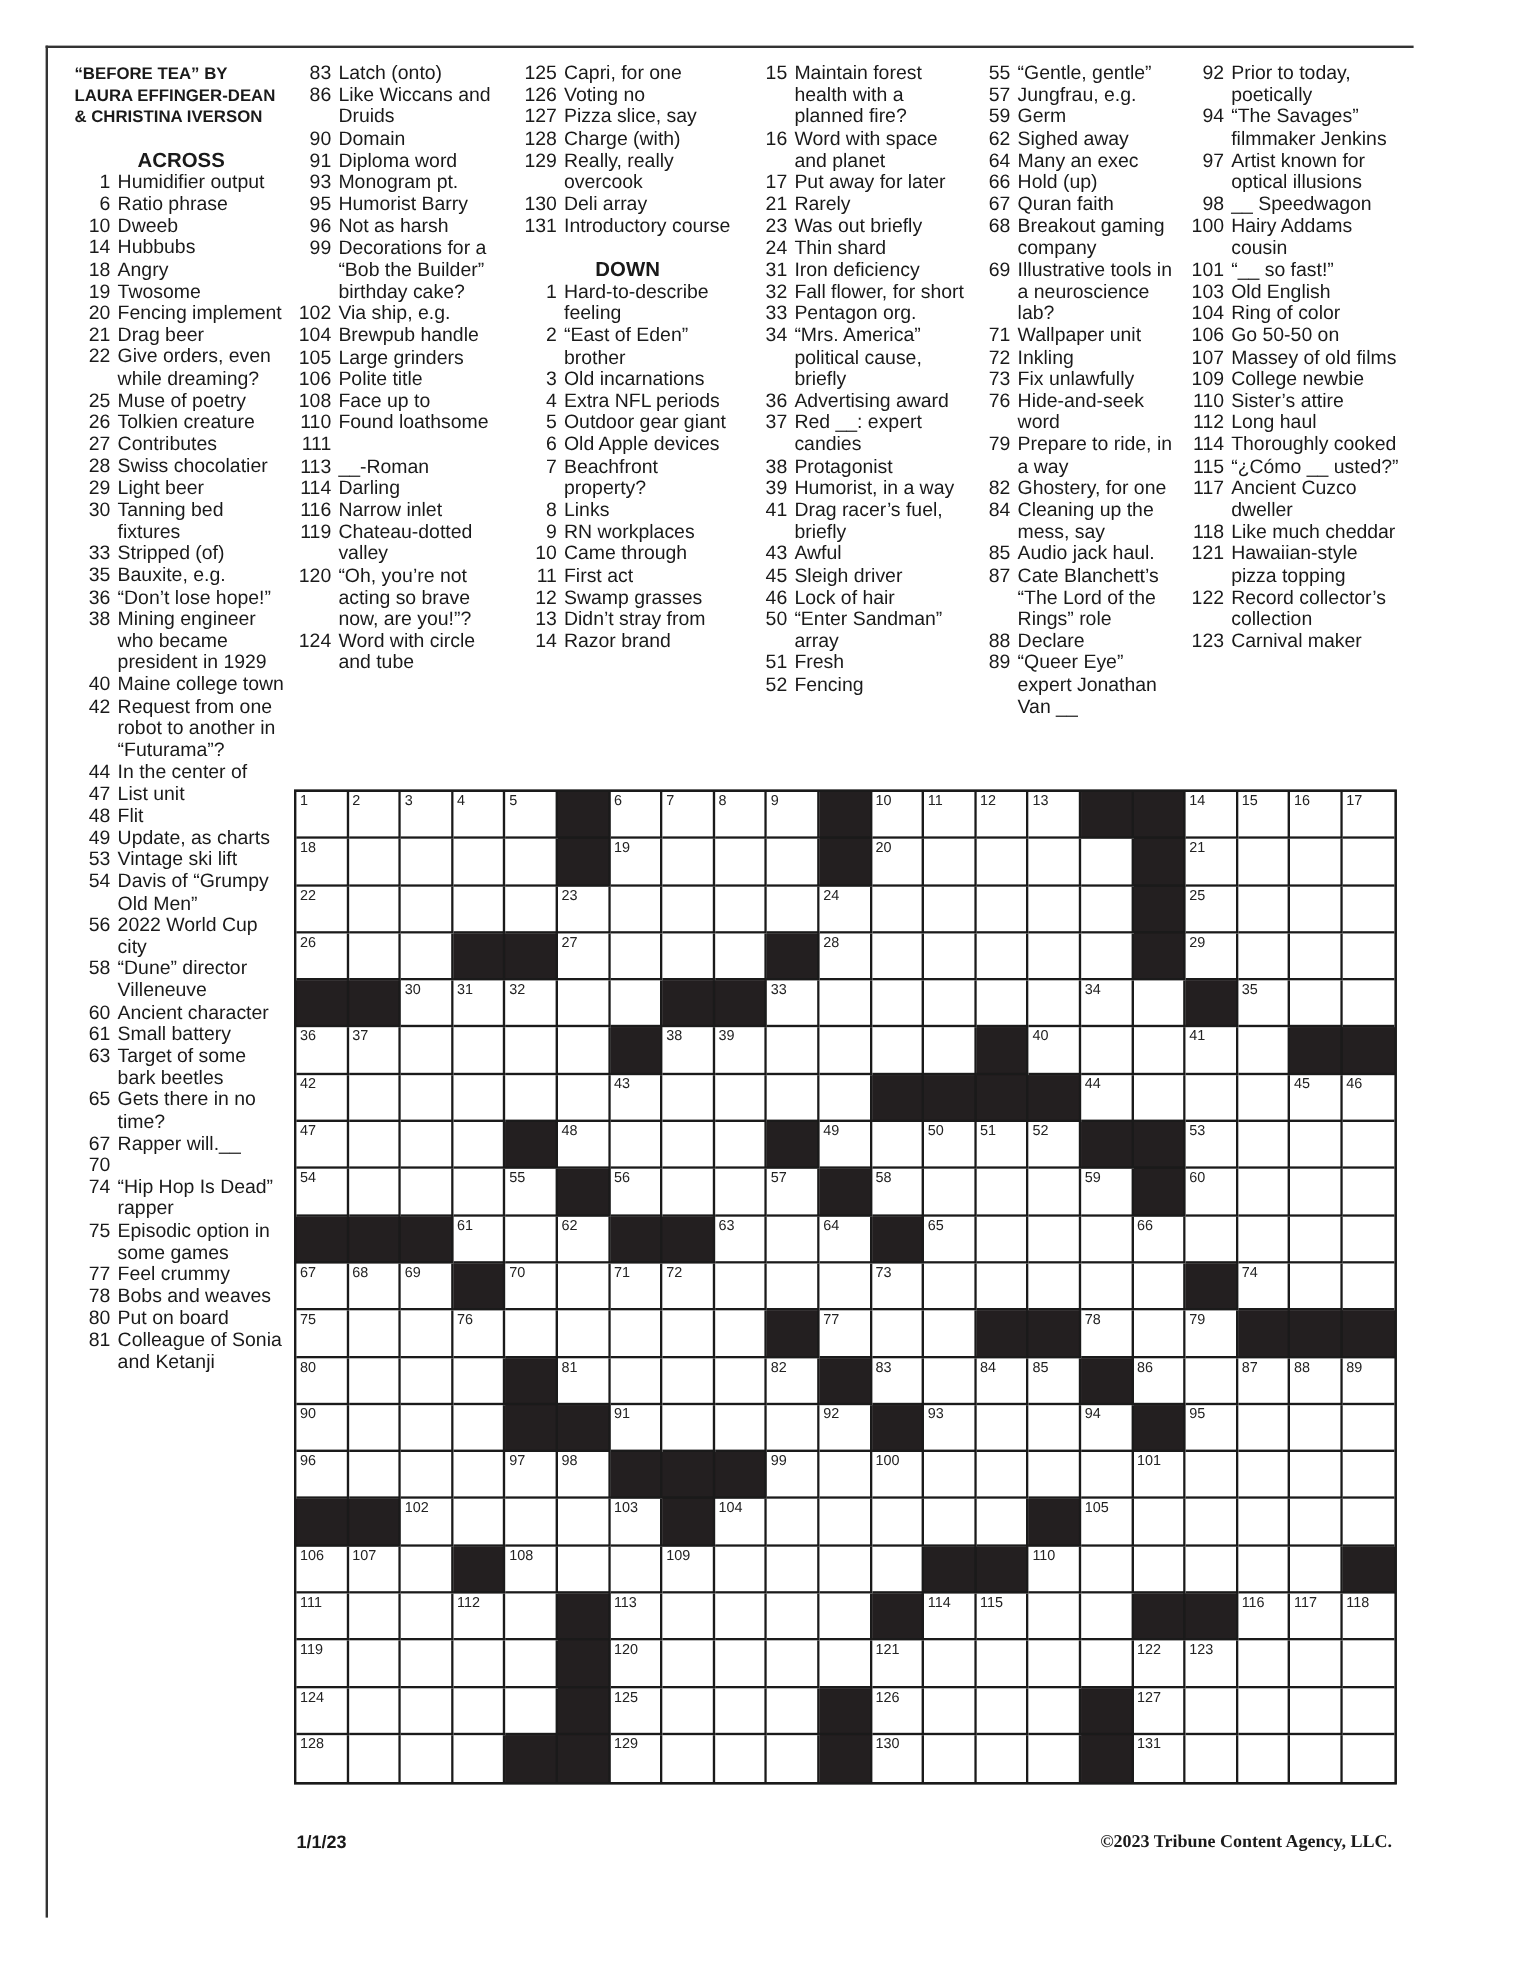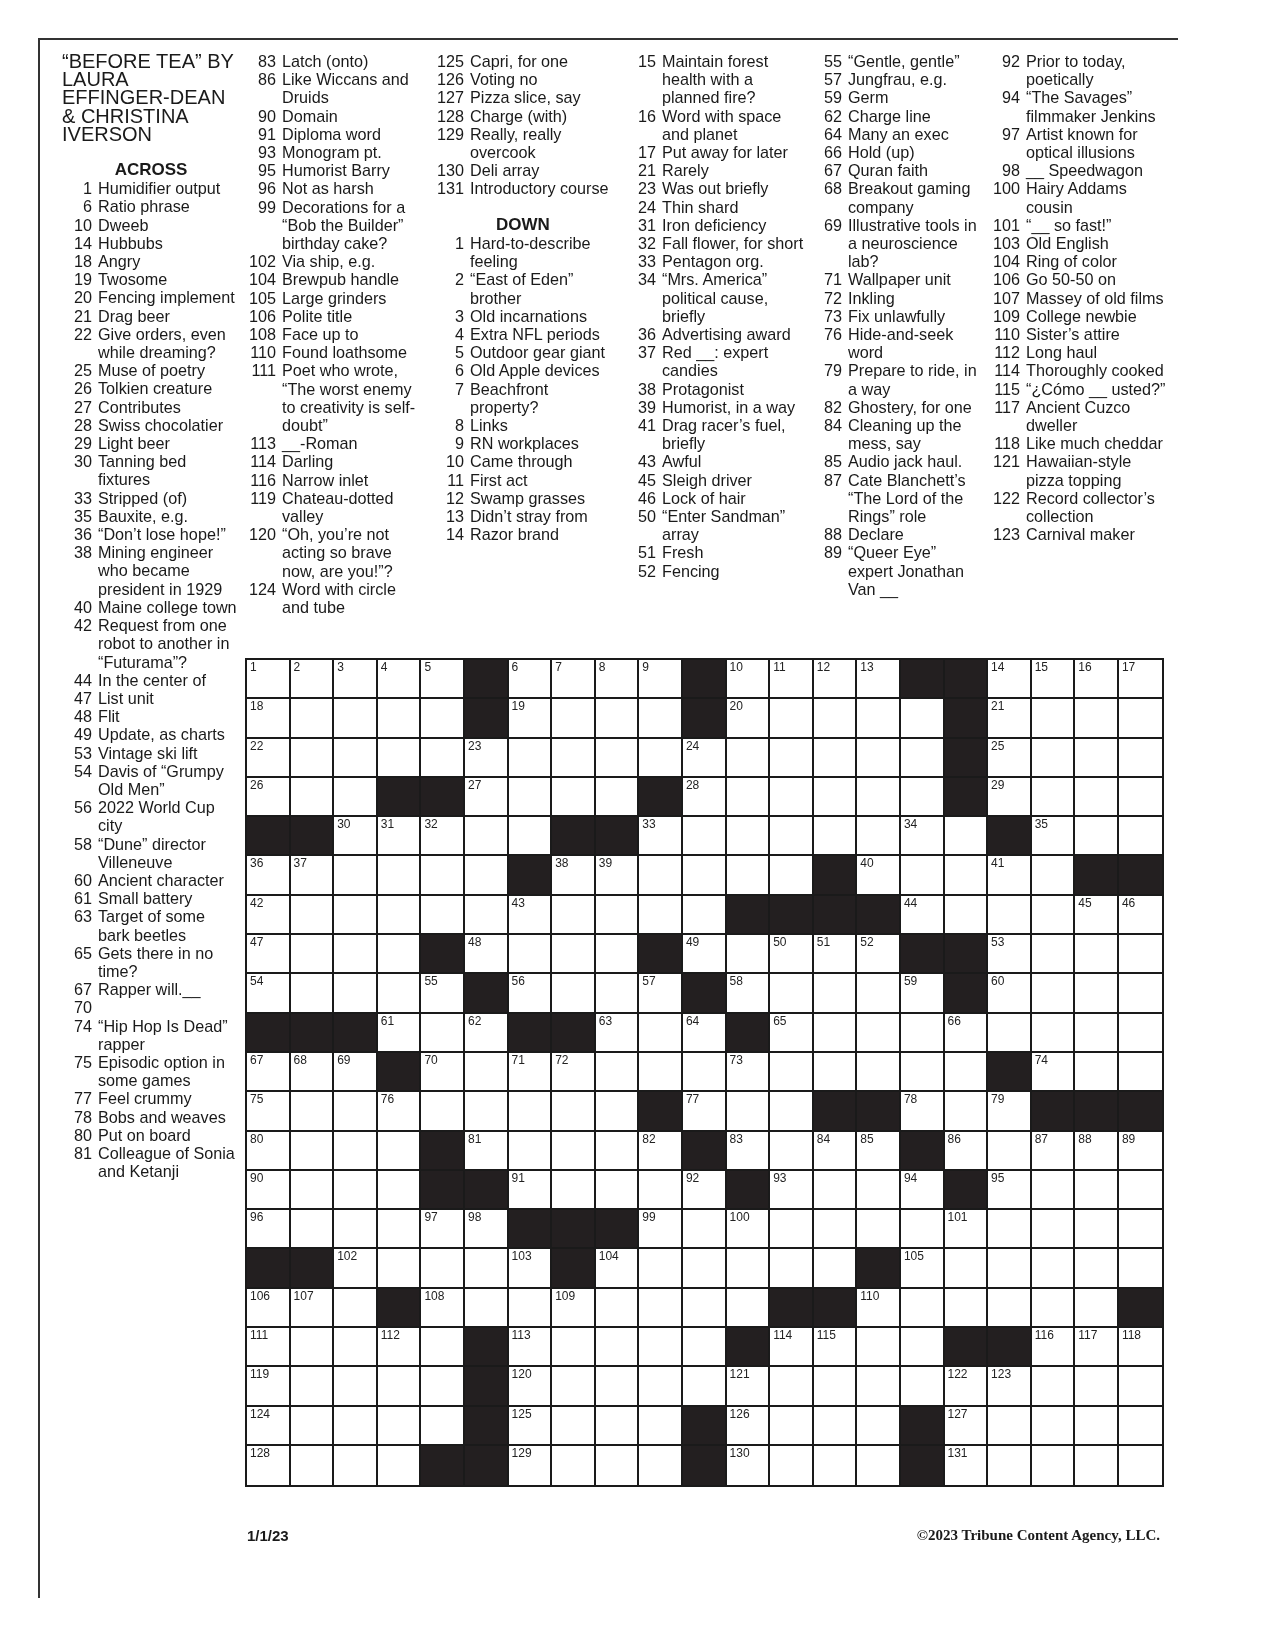--- a/index.html
+++ b/index.html
@@ -1,20 +1,20 @@
 <!DOCTYPE html>
 <html><head>
 <meta charset="utf-8">
 <style>
   html, body { margin: 0; padding: 0; background: #ffffff; }
   body { width: 1265px; height: 1638px; position: relative; overflow: hidden; font-family: "Liberation Sans", sans-serif; color: #1a1a1a; }
   .frame-top { position: absolute; left: 38px; top: 38px; width: 1140px; height: 2px; background: #333; }
   .frame-left { position: absolute; left: 38px; top: 38px; width: 2px; height: 1560px; background: #333; }
   .col { position: absolute; top: 52px; font-size: 16.2px; line-height: 18.2px; }
-  .title { font-weight: normal; font-size: 20px; line-height: 18.2px; margin-bottom: 18px; }
+  .title { font-weight: bold; font-size: 14px; line-height: 18.2px; margin-bottom: 18px; }
   .section-head { font-weight: bold; font-size: 17px; text-align: center; line-height: 18.2px; }
   .clue { display: flex; }
   .clue .num { flex: 0 0 auto; text-align: right; padding-right: 6px; }
   .clue .txt { flex: 1 1 auto; }
   .spacer { height: 18.2px; }
   .grid { position: absolute; left: 245px; top: 658px; display: grid; grid-template-columns: repeat(21, 43.6px); grid-template-rows: repeat(21, 39.3px); border: 2px solid #1a1a1a; background: #1a1a1a; gap: 0; }
   .cell { position: relative; background: #fff; border-right: 2px solid #1a1a1a; border-bottom: 2px solid #1a1a1a; box-sizing: border-box; }
   .cell.black { background: #231f20; }
   .cell .n { position: absolute; left: 3px; top: 1px; font-size: 12px; line-height: 13px; color: #222; }
   .footer-date { position: absolute; left: 247px; top: 1527px; font-weight: bold; font-size: 15px; }
@@ -249,21 +249,20 @@
       <div class="clue">
         <span class="num" style="width: 36px;">108</span>
         <span class="txt">Face up to</span>
       </div>
       <div class="clue">
         <span class="num" style="width: 36px;">110</span>
         <span class="txt">Found loathsome</span>
       </div>
       <div class="clue">
         <span class="num" style="width: 36px;">111</span>
-        <span class="txt">Poet who wrote, “The worst enemy to creativity is self-doubt”</span>
       </div>
       <div class="clue">
         <span class="num" style="width: 36px;">113</span>
         <span class="txt">__-Roman</span>
       </div>
       <div class="clue">
         <span class="num" style="width: 36px;">114</span>
         <span class="txt">Darling</span>
       </div>
       <div class="clue">
@@ -476,21 +475,21 @@
       <div class="clue">
         <span class="num" style="width: 36px;">57</span>
         <span class="txt">Jungfrau, e.g.</span>
       </div>
       <div class="clue">
         <span class="num" style="width: 36px;">59</span>
         <span class="txt">Germ</span>
       </div>
       <div class="clue">
         <span class="num" style="width: 36px;">62</span>
-        <span class="txt">Charge line</span>
+        <span class="txt">Sighed away</span>
       </div>
       <div class="clue">
         <span class="num" style="width: 36px;">64</span>
         <span class="txt">Many an exec</span>
       </div>
       <div class="clue">
         <span class="num" style="width: 36px;">66</span>
         <span class="txt">Hold (up)</span>
       </div>
       <div class="clue">

